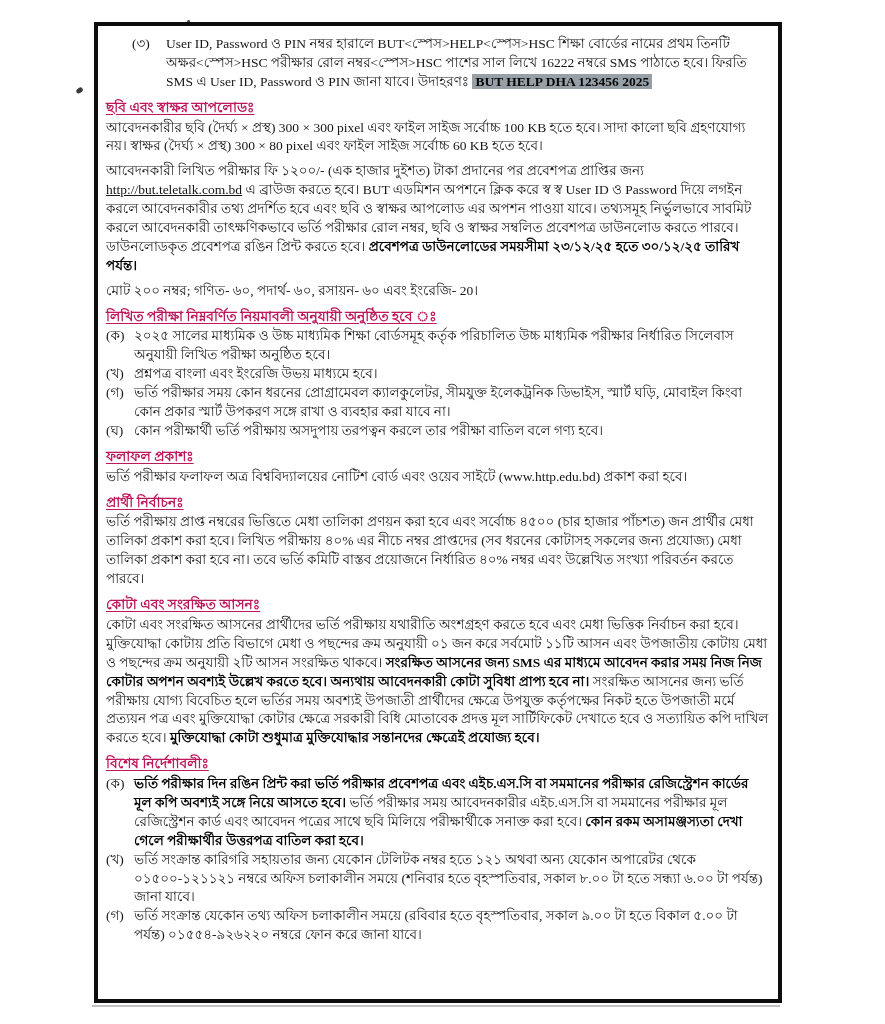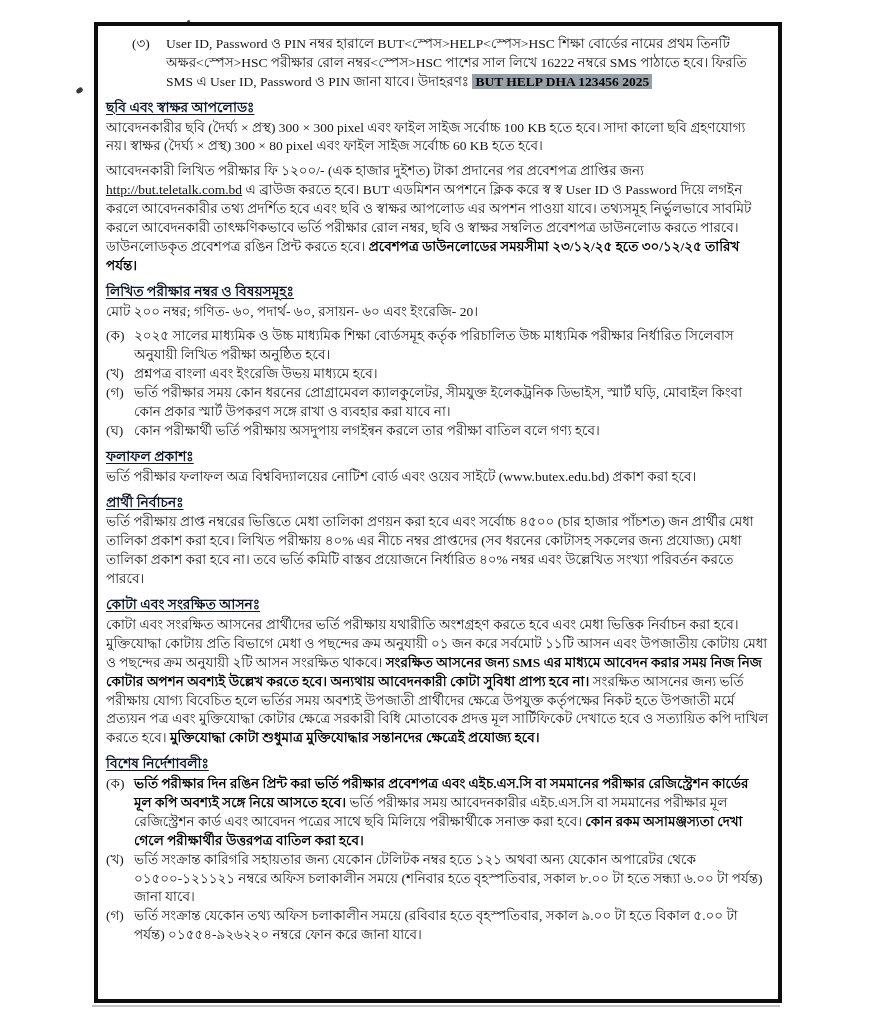--- a/index.html
+++ b/index.html
@@ -15,21 +15,21 @@
   .sp4{left:187px;top:20px;width:3px;height:3px;background:#454545;}
   .doc-shadow{position:absolute;left:92px;top:1005px;width:688px;height:2px;background:#8f8f8f;opacity:.55;}
   .doc{
     position:absolute;left:94px;top:22px;width:688px;height:981px;box-sizing:border-box;
     border:4px solid #0d0d0d;padding:7px 9px 6px 8px;overflow:hidden;background:#fff;
   }
   .doc, .doc p{font-size:13.5px;line-height:1.4;}
   p{margin:0;}
   section{margin-top:6px;}
   .h{
-    display:inline;font-size:13.8px;font-weight:bold;color:#0f172a;
+    display:inline;font-size:13.8px;font-weight:bold;color:#be185d;
     text-decoration:underline;text-underline-offset:2px;
   }
   .hwrap{margin:0 0 1px 0;}
   .b{font-weight:bold;color:#050505;}
   .u{text-decoration:underline;margin-top:48px;}
   .row{display:flex;align-items:flex-start;}
   .num{flex:0 0 30px;font-weight:bold;white-space:nowrap;}
   .rnum{flex:0 0 28px;white-space:nowrap;}
   .rtext{flex:1;}
   .item3{margin-left:26px;margin-top:2px;}
@@ -66,46 +66,46 @@
   <section>
     <p>
       <span>আবেদনকারী লিখিত পরীক্ষার ফি ১২০০/- (এক হাজার দুইশত) টাকা প্রদানের পর প্রবেশপত্র প্রাপ্তির জন্য </span>
       <span class="u">http://but.teletalk.com.bd</span>
       <span> এ ব্রাউজ করতে হবে। BUT এডমিশন অপশনে ক্লিক করে স্ব স্ব User ID ও Password দিয়ে লগইন করলে আবেদনকারীর তথ্য প্রদর্শিত হবে এবং ছবি ও স্বাক্ষর আপলোড এর অপশন পাওয়া যাবে। তথ্যসমূহ নির্ভুলভাবে সাবমিট করলে আবেদনকারী তাৎক্ষণিকভাবে ভর্তি পরীক্ষার রোল নম্বর, ছবি ও স্বাক্ষর সম্বলিত প্রবেশপত্র ডাউনলোড করতে পারবে। ডাউনলোডকৃত প্রবেশপত্র রঙিন প্রিন্ট করতে হবে। </span>
       <span class="b">প্রবেশপত্র ডাউনলোডের সময়সীমা ২৩/১২/২৫ হতে ৩০/১২/২৫ তারিখ পর্যন্ত।</span>
     </p>
   </section>
 
   <section>
-    <div class="hwrap"><span class="h">লিখিত পরীক্ষার নম্বর ও বিষয়সমূহঃ</span></div>
     <p>মোট ২০০ নম্বর; গণিত- ৬০, পদার্থ- ৬০, রসায়ন- ৬০ এবং ইংরেজি- 20।</p>
   </section>
 
   <section>
+    <div class="hwrap"><span class="h">লিখিত পরীক্ষা নিম্নবর্ণিত নিয়মাবলী অনুযায়ী অনুষ্ঠিত হবে ঃ</span></div>
     <div class="row">
       <span class="rnum">(ক)</span>
       <p class="rtext">২০২৫ সালের মাধ্যমিক ও উচ্চ মাধ্যমিক শিক্ষা বোর্ডসমূহ কর্তৃক পরিচালিত উচ্চ মাধ্যমিক পরীক্ষার নির্ধারিত সিলেবাস অনুযায়ী লিখিত পরীক্ষা অনুষ্ঠিত হবে।</p>
     </div>
     <div class="row">
       <span class="rnum">(খ)</span>
       <p class="rtext">প্রশ্নপত্র বাংলা এবং ইংরেজি উভয় মাধ্যমে হবে।</p>
     </div>
     <div class="row">
       <span class="rnum">(গ)</span>
       <p class="rtext">ভর্তি পরীক্ষার সময় কোন ধরনের প্রোগ্রামেবল ক্যালকুলেটর, সীমযুক্ত ইলেকট্রনিক ডিভাইস, স্মার্ট ঘড়ি, মোবাইল কিংবা কোন প্রকার স্মার্ট উপকরণ সঙ্গে রাখা ও ব্যবহার করা যাবে না।</p>
     </div>
     <div class="row">
       <span class="rnum">(ঘ)</span>
-      <p class="rtext">কোন পরীক্ষার্থী ভর্তি পরীক্ষায় অসদুপায় লগইন্বন করলে তার পরীক্ষা বাতিল বলে গণ্য হবে।</p>
+      <p class="rtext">কোন পরীক্ষার্থী ভর্তি পরীক্ষায় অসদুপায় তরপত্বন করলে তার পরীক্ষা বাতিল বলে গণ্য হবে।</p>
     </div>
   </section>
 
   <section>
     <div class="hwrap"><span class="h">ফলাফল প্রকাশঃ</span></div>
-    <p>ভর্তি পরীক্ষার ফলাফল অত্র বিশ্ববিদ্যালয়ের নোটিশ বোর্ড এবং ওয়েব সাইটে (www.butex.edu.bd) প্রকাশ করা হবে।</p>
+    <p>ভর্তি পরীক্ষার ফলাফল অত্র বিশ্ববিদ্যালয়ের নোটিশ বোর্ড এবং ওয়েব সাইটে (www.http.edu.bd) প্রকাশ করা হবে।</p>
   </section>
 
   <section>
     <div class="hwrap"><span class="h">প্রার্থী নির্বাচনঃ</span></div>
     <p>ভর্তি পরীক্ষায় প্রাপ্ত নম্বরের ভিত্তিতে মেধা তালিকা প্রণয়ন করা হবে এবং সর্বোচ্চ ৪৫০০ (চার হাজার পাঁচশত) জন প্রার্থীর মেধা তালিকা প্রকাশ করা হবে। লিখিত পরীক্ষায় ৪০% এর নীচে নম্বর প্রাপ্তদের (সব ধরনের কোটাসহ সকলের জন্য প্রযোজ্য) মেধা তালিকা প্রকাশ করা হবে না। তবে ভর্তি কমিটি বাস্তব প্রয়োজনে নির্ধারিত ৪০% নম্বর এবং উল্লেখিত সংখ্যা পরিবর্তন করতে পারবে।</p>
   </section>
 
   <section>
   </section>
 

